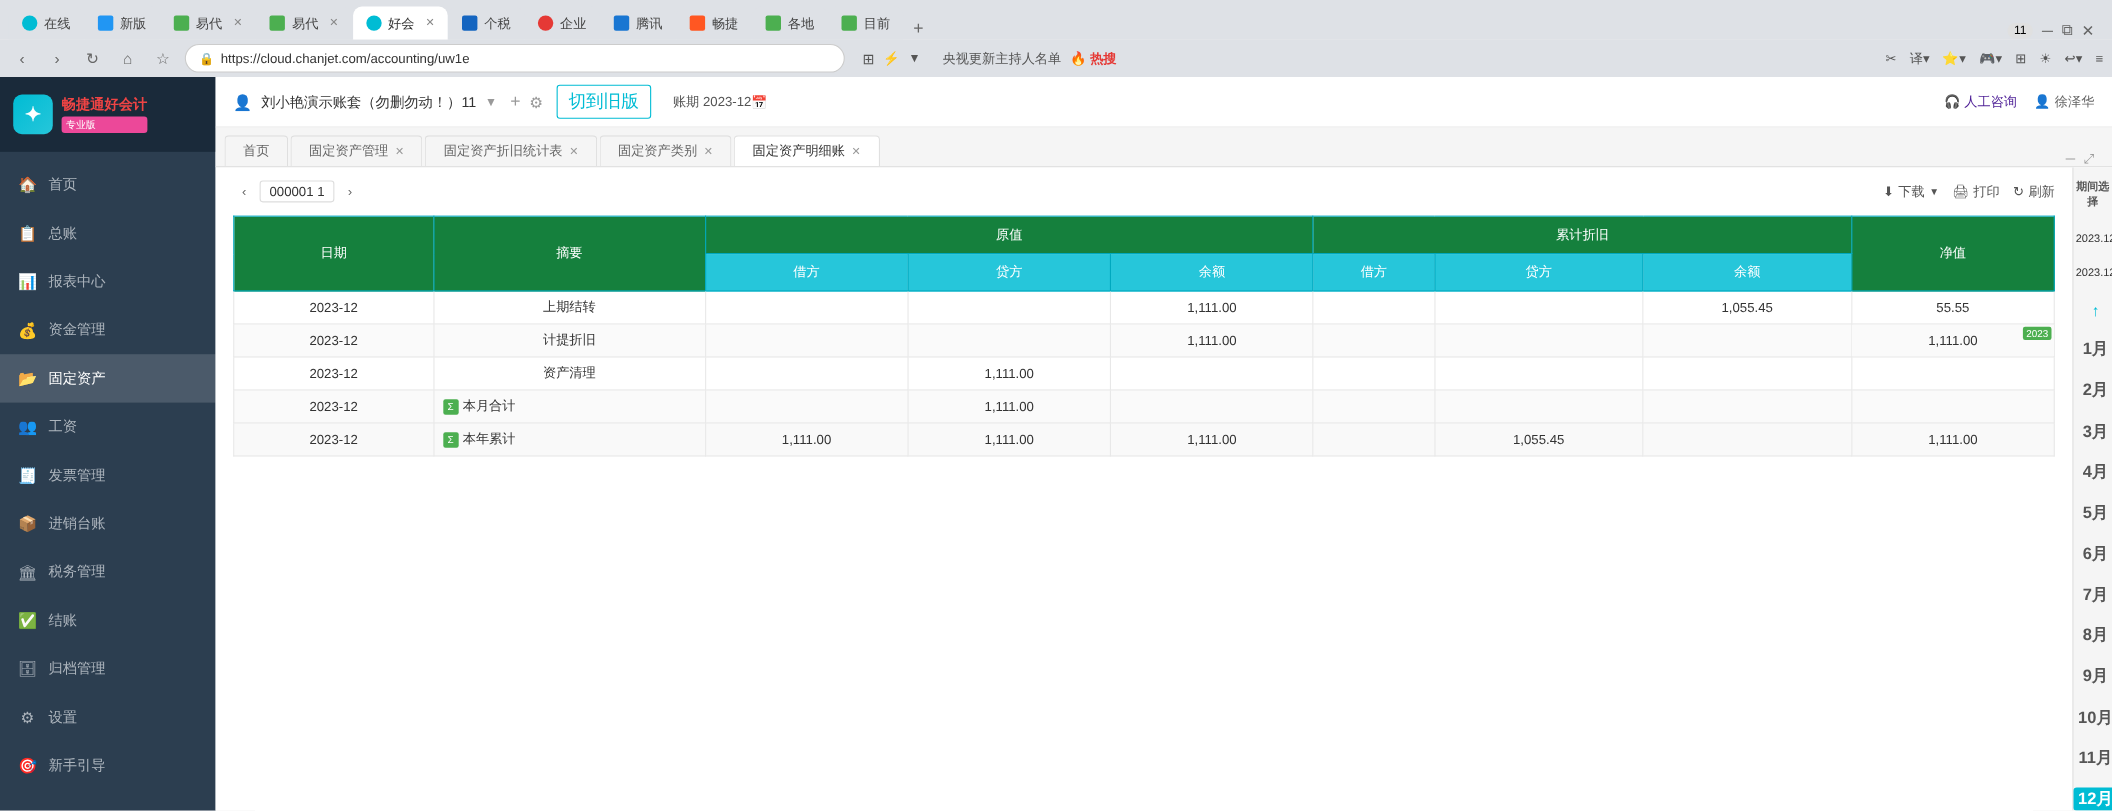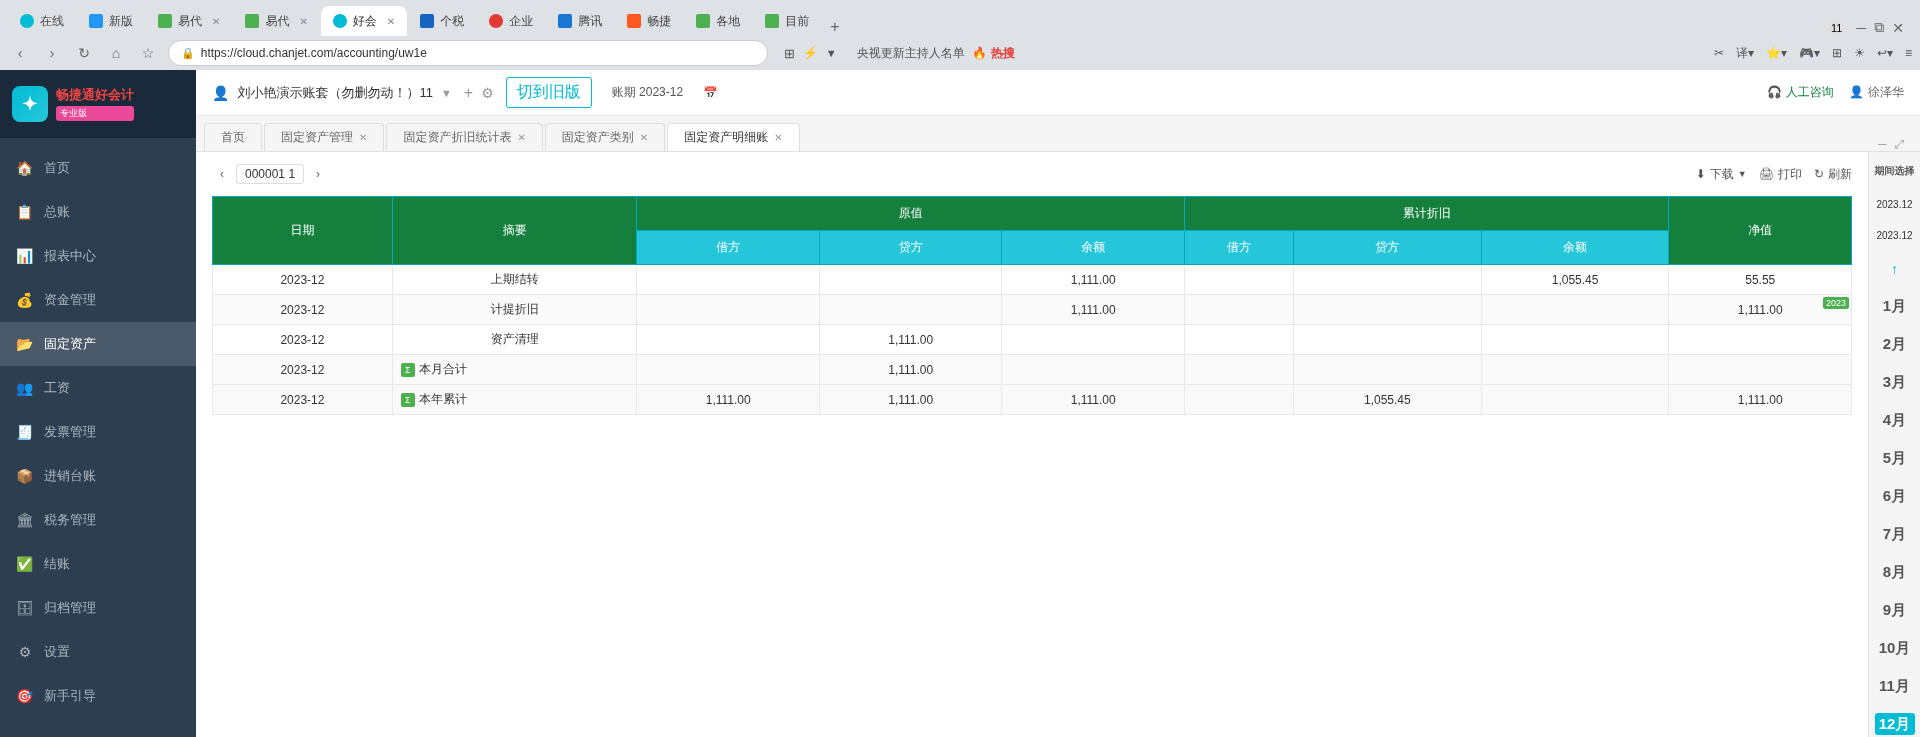--- a/index.html
+++ b/index.html
@@ -60,21 +60,21 @@
     .ledger-table th { background: #00bcd4; color: white; padding: 8px 6px; text-align: center; border: 1px solid #00a9bf; font-weight: 500; }
     .ledger-table td { padding: 6px 8px; border: 1px solid #e8e8e8; text-align: center; color: #333; }
     .ledger-table tr:nth-child(even) td { background: #fafafa; }
     .ledger-table .group-header th { background: #15803d; }
     .ledger-table .sub-header th { background: #26c6da; }
     .num-cell { text-align: right; }
     .summary-label { display: flex; align-items: center; gap: 4px; }
     .sum-icon { width: 14px; height: 14px; background: #4caf50; color: white; font-size: 9px; display: inline-flex; align-items: center; justify-content: center; border-radius: 2px; }
 
     
-    .right-panel { width: 52px; background: #f5f5f5; border-left: 1px solid #e0e0e0; display: flex; flex-direction: column; align-items: center; padding-top: 8px; gap: 16px; flex-shrink: 0; }
+    .right-panel { width: 36px; background: #f5f5f5; border-left: 1px solid #e0e0e0; display: flex; flex-direction: column; padding-top: 8px; gap: 16px; flex-shrink: 0; }
     .period-item { width: 40px; height: 22px; display: flex; align-items: center; justify-content: center; font-size: 15px; color: #555; cursor: pointer; border-radius: 3px; font-weight: bold; }
     .period-item.active { background: #00bcd4; color: white; border-radius: 3px; }
     .period-nav-up { width: 40px; height: 20px; display: flex; align-items: center; justify-content: center; color: #00bcd4; font-size: 14px; cursor: pointer; }
     .content-wrapper { display: flex; flex: 1; overflow: hidden; }
   </style>
 </head>
 <body>
 
 <div>
 
@@ -250,26 +250,26 @@
 
     <div class="app-header">
       <div style="display:flex;align-items:center;gap:8px;">
         <span style="font-size:14px;color:#00bcd4;">👤</span>
         <span class="company-name">刘小艳演示账套（勿删勿动！）11</span>
         <span style="font-size:11px;color:#999;">▼</span>
         <span style="font-size:16px;color:#999;margin-left:4px;">+</span>
         <span style="font-size:14px;color:#999;">⚙</span>
       </div>
       <div class="btn-outline">切到旧版</div>
-      <div style="display:flex;align-items:center;gap:20px;margin-left:8px;">
+      <div style="display:flex;align-items:center;gap:0;margin-left:8px;">
         <span style="font-size:12px;color:#555;">账期 2023-12</span>
         <span style="font-size:12px;color:#999;">📅</span>
       </div>
       <div class="header-actions">
-        <span style="font-size:12px;color:#15803d;cursor:pointer;margin-left:44px;">
+        <span style="font-size:12px;color:#4c1d95;cursor:pointer;margin-left:44px;">
           <span>🎧</span>
           <span>人工咨询</span>
         </span>
         <span style="font-size:12px;color:#666;cursor:pointer;margin-left:8px;">
           <span>👤</span>
           <span>徐泽华</span>
         </span>
       </div>
     </div>
 

